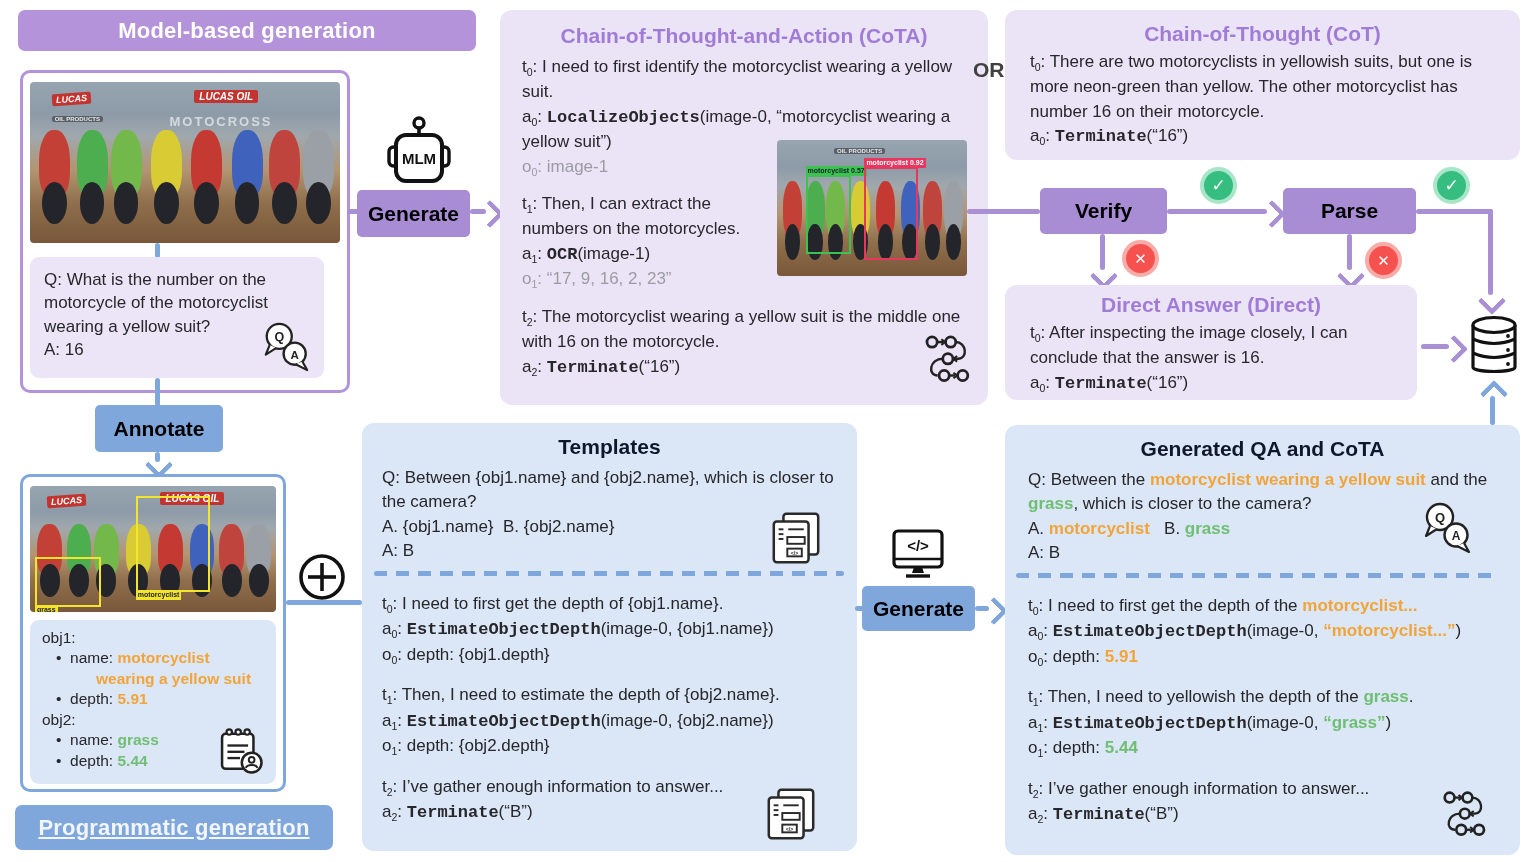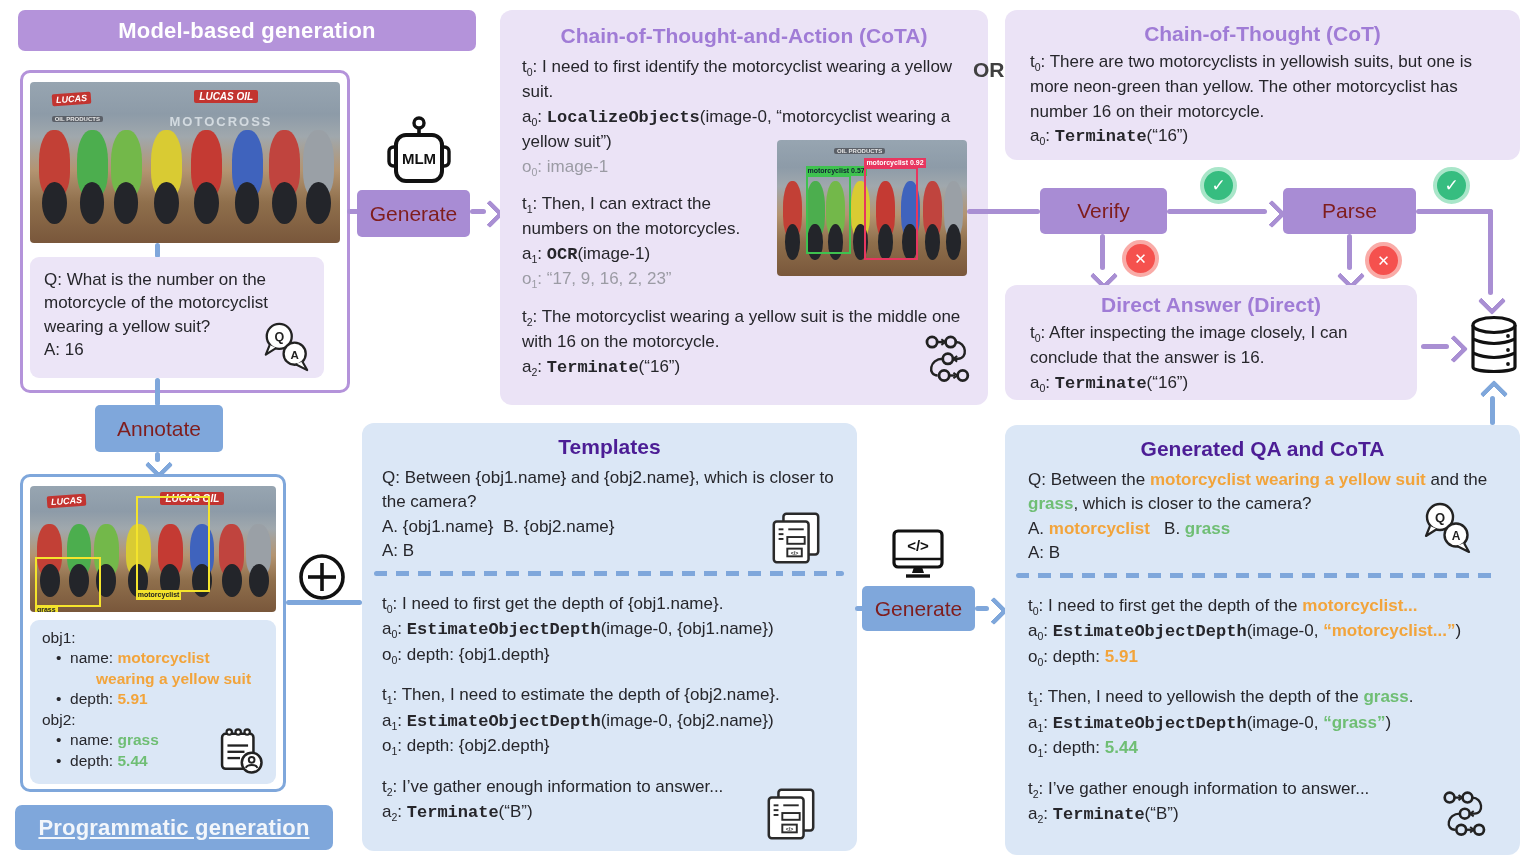--- a/index.html
+++ b/index.html
@@ -5,35 +5,35 @@
   html,body{margin:0;padding:0;background:#fff;}
   #canvas{position:relative;width:1535px;height:862px;background:#fff;overflow:hidden;
           font-family:"Liberation Sans","DejaVu Sans",sans-serif;color:#26262b;}
   .abs{position:absolute;}
   
   .hdr{border-radius:7px;display:flex;align-items:center;justify-content:center;
        font-weight:700;font-size:22px;color:#fff;letter-spacing:.2px;}
   .hdr.pu{background:#b493da;}
   .hdr.bl{background:#7fa7db;color:#f2f6fb;}
   .btn{border-radius:5px;display:flex;align-items:center;justify-content:center;
-       font-weight:400;font-size:21px;color:#7f1d1d;}
+       font-weight:700;font-size:21px;color:#000000;}
   .btn.pu{background:#a88cd4;}
   .btn.bl{background:#7fa7db;}
   
   .frame{border-radius:10px;background:#fff;box-sizing:border-box;}
   .frame.pu{border:3px solid #b493da;}
   .frame.bl{border:3px solid #7fa7db;}
   .panel{border-radius:12px;}
   .panel.pu{background:#ebe3f6;}
   .panel.bl{background:#dbe7f6;}
   .subpanel{border-radius:9px;}
   .subpanel.pu{background:#ece5f7;}
   .subpanel.bl{background:#dbe7f6;}
   .ptitle{color:#a07cd6;font-weight:700;font-size:21px;text-align:center;}
-  .btitle{color:#4c1d95;font-weight:700;font-size:21px;text-align:center;}
+  .btitle{color:#0f172a;font-weight:700;font-size:21px;text-align:center;}
   .ortxt{color:#404040;font-weight:700;font-size:21px;}
   
   .body17{font-size:17px;line-height:1.43;}
   .ln{white-space:normal;}
   .ln.gap{margin-top:15px;}
   .b{font-weight:700;font-family:Liberation Mono, monospace;}
   .sb{font-size:.62em;vertical-align:sub;}
   .gy{color:#9b9ba4;}
   .or{color:#f2a43b;font-weight:700;}
   .gn{color:#6fbe74;font-weight:700;}

